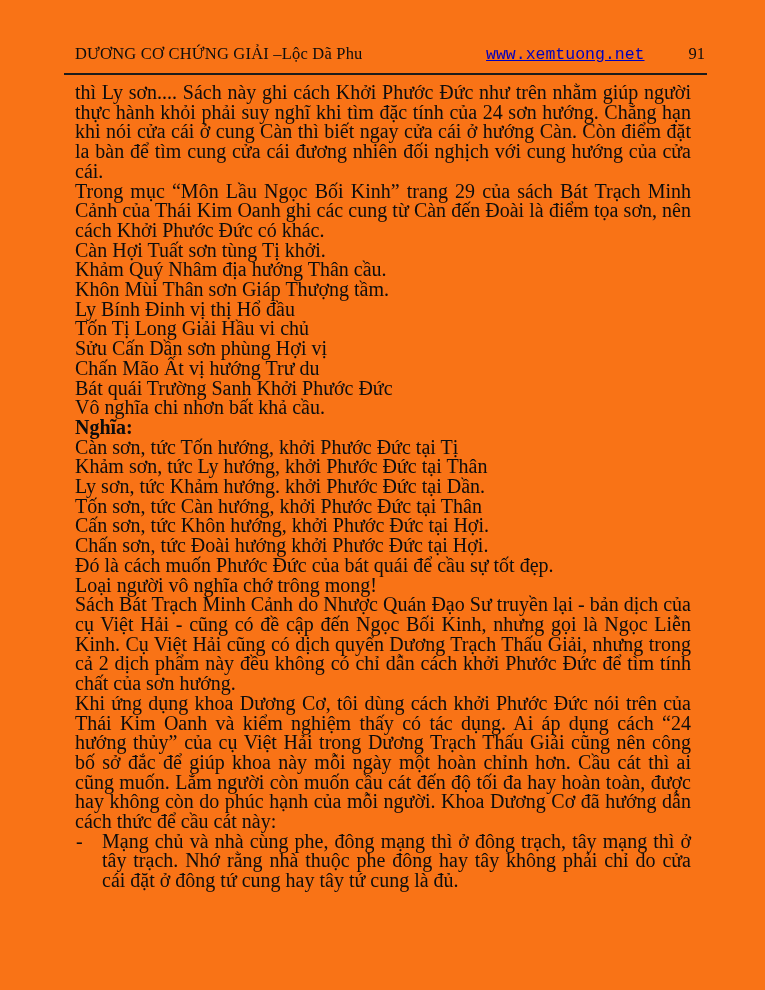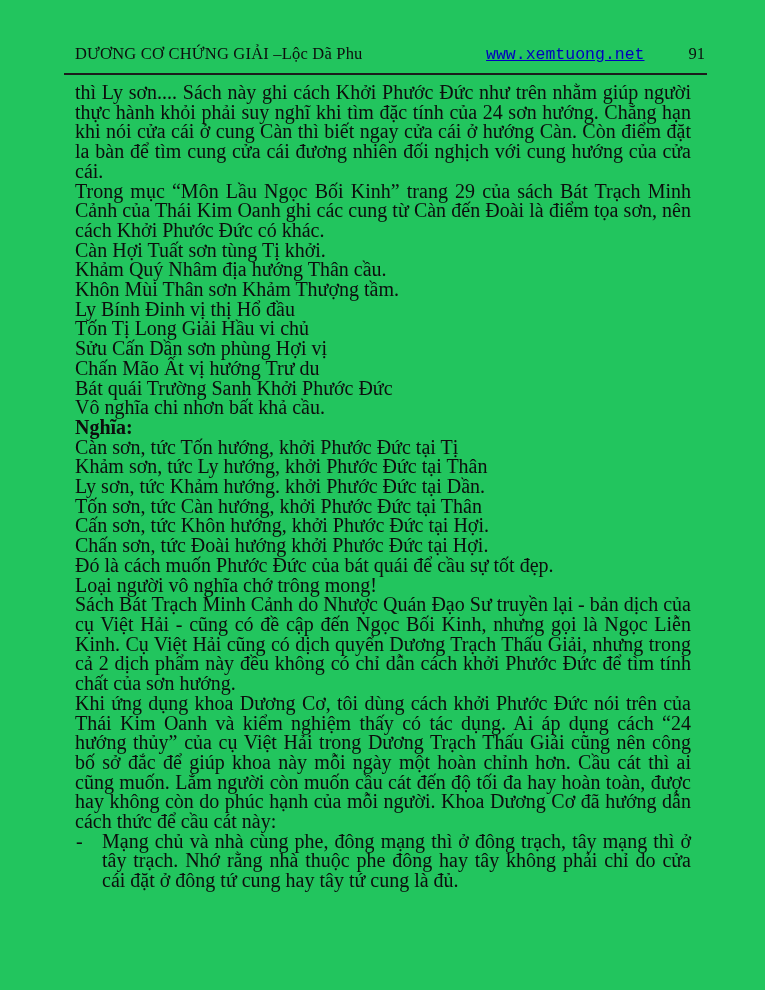--- a/index.html
+++ b/index.html
@@ -4,21 +4,21 @@
 <style>
   html, body {
     margin: 0;
     padding: 0;
     background: #ffffff;
   }
   .page {
     position: relative;
     width: 765px;
     height: 990px;
-    background: #22c55e;
+    background: #f97316;
     font-family: "Liberation Serif", "DejaVu Serif", serif;
     color: #0d0d0d;
     overflow: hidden;
   }
   .header-row {
     display: flex;
     align-items: baseline;
     margin: 44px 60px 0 75px;
     font-size: 16.5px;
     white-space: nowrap;
@@ -84,21 +84,21 @@
 
   <hr class="header-rule">
 
   <div class="content">
 
     <p class="para">thì Ly sơn.... Sách này ghi cách Khởi Phước Đức như trên nhằm giúp người thực hành khỏi phải suy nghĩ khi tìm đặc tính của 24 sơn hướng. Chẳng hạn khi nói cửa cái ở cung Càn thì biết ngay cửa cái ở hướng Càn. Còn điểm đặt la bàn để tìm cung cửa cái đương nhiên đối nghịch với cung hướng của cửa cái.</p>
     <p class="para">Trong mục “Môn Lầu Ngọc Bối Kinh” trang 29 của sách Bát Trạch Minh Cảnh của Thái Kim Oanh ghi các cung từ Càn đến Đoài là điểm tọa sơn, nên cách Khởi Phước Đức có khác.</p>
 
     <p class="vline">Càn Hợi Tuất sơn tùng Tị khởi.</p>
     <p class="vline">Khảm Quý Nhâm địa hướng Thân cầu.</p>
-    <p class="vline">Khôn Mùi Thân sơn Khảm Thượng tầm.</p>
+    <p class="vline">Khôn Mùi Thân sơn Giáp Thượng tầm.</p>
     <p class="vline">Ly Bính Đinh vị thị Hổ đầu</p>
     <p class="vline">Tốn Tị Long Giải Hầu vi chủ</p>
     <p class="vline">Sửu Cấn Dần sơn phùng Hợi vị</p>
     <p class="vline">Chấn Mão Ất vị hướng Trư du</p>
     <p class="vline">Bát quái Trường Sanh Khởi Phước Đức</p>
     <p class="vline">Vô nghĩa chi nhơn bất khả cầu.</p>
 
     <p class="section-heading">Nghĩa:</p>
 
     <p class="vline">Càn sơn, tức Tốn hướng, khởi Phước Đức tại Tị</p>

